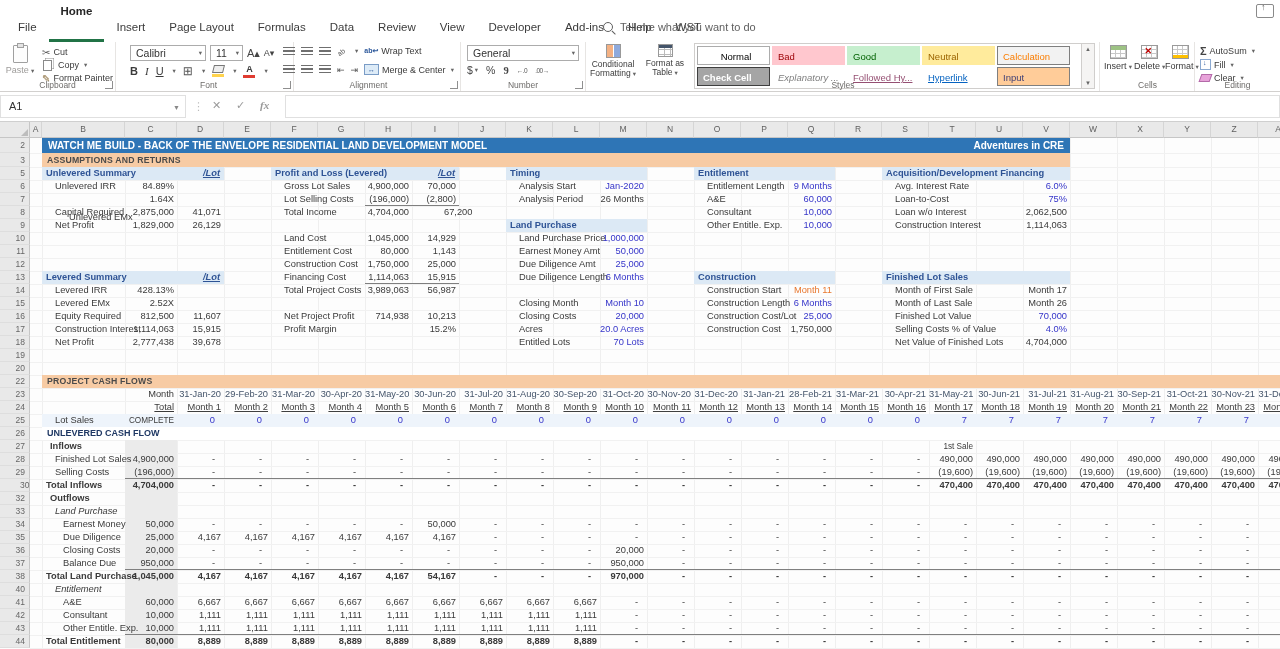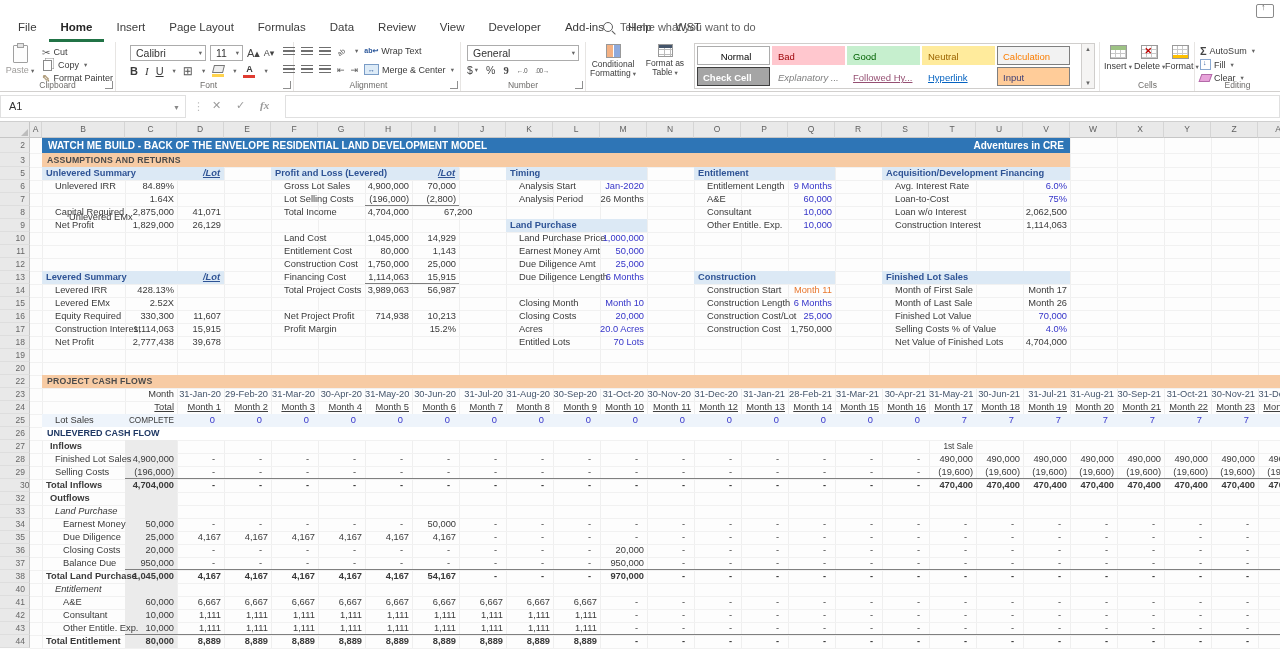--- a/index.html
+++ b/index.html
@@ -2,21 +2,21 @@
 <html><head>
 <meta charset="utf-8">
 <style>
   html,body{margin:0;padding:0;background:#fff;}
   body{width:1280px;height:649px;overflow:hidden;position:relative;
        font-family:"Liberation Sans",sans-serif;color:#3b3b3b;-webkit-font-smoothing:antialiased;}
   
   #tabbar{position:absolute;top:0;left:0;width:1280px;height:42px;background:#fff;
           display:flex;align-items:flex-end;padding-left:6px;box-sizing:border-box;font-size:11.5px;}
   .tab{padding:0 12px 9px 12px;color:#3b3b3b;white-space:nowrap;}
-  .tab.active{font-weight:700;border-bottom:3px solid #217346;padding-bottom:6px;color:#262626;}
+  .tab.active{font-weight:700;border-bottom:3px solid #217346;padding-bottom:22px;color:#262626;}
   .search{position:absolute;left:603px;bottom:9px;display:flex;align-items:center;gap:7px;color:#5f5f5f;font-size:11px;}
   .mag{width:8px;height:8px;border:1.4px solid #5f5f5f;border-radius:50%;position:relative;display:inline-block;}
   .mag::after{content:"";position:absolute;width:5px;height:1.4px;background:#5f5f5f;transform:rotate(45deg);right:-4px;bottom:-2px;}
   .shric{position:absolute;right:6px;top:4px;width:16px;height:12px;border:1px solid #8a8a8a;border-radius:2px;}
   .shric::after{content:"↑";position:absolute;font-size:9px;color:#666;left:4px;top:-3px;}
   
   #ribbon{position:absolute;top:42px;left:0;width:1280px;height:50px;background:#fff;border-bottom:1px solid #D2D0CE;box-sizing:border-box;}
   .grp{position:absolute;top:0;height:49px;border-right:1px solid #E7E5E3;box-sizing:border-box;}
   .glabel{position:absolute;bottom:1px;left:0;right:0;text-align:center;font-size:8.5px;color:#6e6c6a;white-space:nowrap;}
   .dlg{position:absolute;right:2px;bottom:2px;width:7px;height:7px;border-right:1px solid #8f8f8f;border-bottom:1px solid #8f8f8f;}
@@ -258,20 +258,21 @@
         <span class="chip" style="background: rgb(165, 165, 165); color: rgb(255, 255, 255); border: 1px solid rgb(63, 63, 63); font-weight: 700;">Check Cell</span>
         <span class="chip" style="background: rgb(255, 255, 255); color: rgb(127, 127, 127); font-style: italic;">Explanatory ...</span>
         <span class="chip" style="background: rgb(255, 255, 255); color: rgb(149, 79, 114); text-decoration: underline;">Followed Hy...</span>
         <span class="chip" style="background: rgb(255, 255, 255); color: rgb(5, 99, 193); text-decoration: underline;">Hyperlink</span>
         <span class="chip" style="background: rgb(255, 204, 153); color: rgb(63, 63, 118); border: 1px solid rgb(127, 127, 127);">Input</span>
       </div>
     <div class="gscroll">
         <span>▲</span>
         <span>▼</span>
       </div>
+    <div class="glabel">Styles</div>
   </div>
 
   <div class="grp" style="left:1101px;width:94px">
     <div id="cellsbtns">
         <div class="cellbtn" style="left: 2px;"><span class="tbic ins"></span><br><span>Insert</span><span class="dd">▾</span></div>
         <div class="cellbtn" style="left: 33px;"><span class="tbic del"></span><br><span>Delete</span><span class="dd">▾</span></div>
         <div class="cellbtn" style="left: 64px;"><span class="tbic fmt"></span><br><span>Format</span><span class="dd">▾</span></div>
       </div>
     <div class="glabel">Cells</div>
   </div>
@@ -475,21 +476,21 @@
     <div class="cell num" style="left: 125px; top: 84px; height: 13px; line-height: 13px; width: 52px;">2,875,000</div>
     <div class="cell num" style="left: 177px; top: 84px; height: 13px; line-height: 13px; width: 47px;">41,071</div>
     <div class="cell lbl i1" style="left: 42px; top: 97px; height: 13px; line-height: 13px;">Net Profit</div>
     <div class="cell num" style="left: 125px; top: 97px; height: 13px; line-height: 13px; width: 52px;">1,829,000</div>
     <div class="cell num" style="left: 177px; top: 97px; height: 13px; line-height: 13px; width: 47px;">26,129</div>
     <div class="cell lbl i1" style="left: 42px; top: 162px; height: 13px; line-height: 13px;">Levered IRR</div>
     <div class="cell num" style="left: 125px; top: 162px; height: 13px; line-height: 13px; width: 52px;">428.13%</div>
     <div class="cell lbl i1" style="left: 42px; top: 175px; height: 13px; line-height: 13px;">Levered EMx</div>
     <div class="cell num" style="left: 125px; top: 175px; height: 13px; line-height: 13px; width: 52px;">2.52X</div>
     <div class="cell lbl i1" style="left: 42px; top: 188px; height: 13px; line-height: 13px;">Equity Required</div>
-    <div class="cell num" style="left: 125px; top: 188px; height: 13px; line-height: 13px; width: 52px;">330,300</div>
+    <div class="cell num" style="left: 125px; top: 188px; height: 13px; line-height: 13px; width: 52px;">812,500</div>
     <div class="cell num" style="left: 177px; top: 188px; height: 13px; line-height: 13px; width: 47px;">11,607</div>
     <div class="cell lbl i1" style="left: 42px; top: 201px; height: 13px; line-height: 13px;">Construction Interest</div>
     <div class="cell num" style="left: 125px; top: 201px; height: 13px; line-height: 13px; width: 52px;">1,114,063</div>
     <div class="cell num" style="left: 177px; top: 201px; height: 13px; line-height: 13px; width: 47px;">15,915</div>
     <div class="cell lbl i1" style="left: 42px; top: 214px; height: 13px; line-height: 13px;">Net Profit</div>
     <div class="cell num" style="left: 125px; top: 214px; height: 13px; line-height: 13px; width: 52px;">2,777,438</div>
     <div class="cell num" style="left: 177px; top: 214px; height: 13px; line-height: 13px; width: 47px;">39,678</div>
     <div class="cell lbl i1" style="left: 271px; top: 58px; height: 13px; line-height: 13px;">Gross Lot Sales</div>
     <div class="cell num" style="left: 365px; top: 58px; height: 13px; line-height: 13px; width: 47px;">4,900,000</div>
     <div class="cell num" style="left: 412px; top: 58px; height: 13px; line-height: 13px; width: 47px;">70,000</div>

